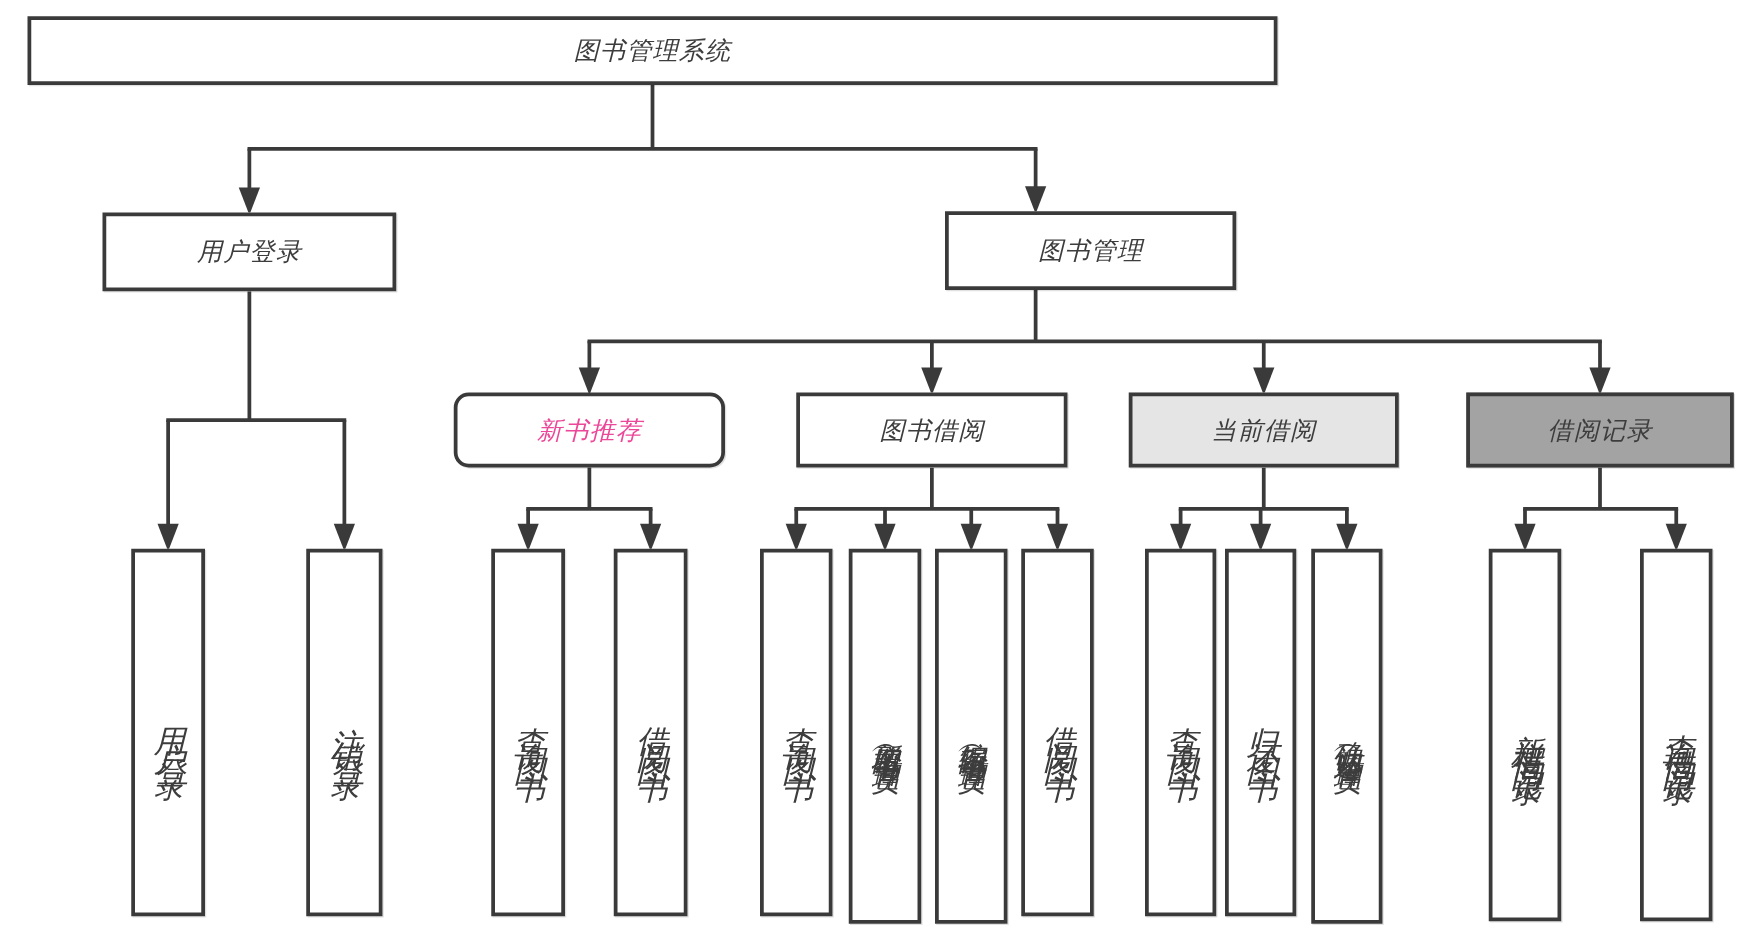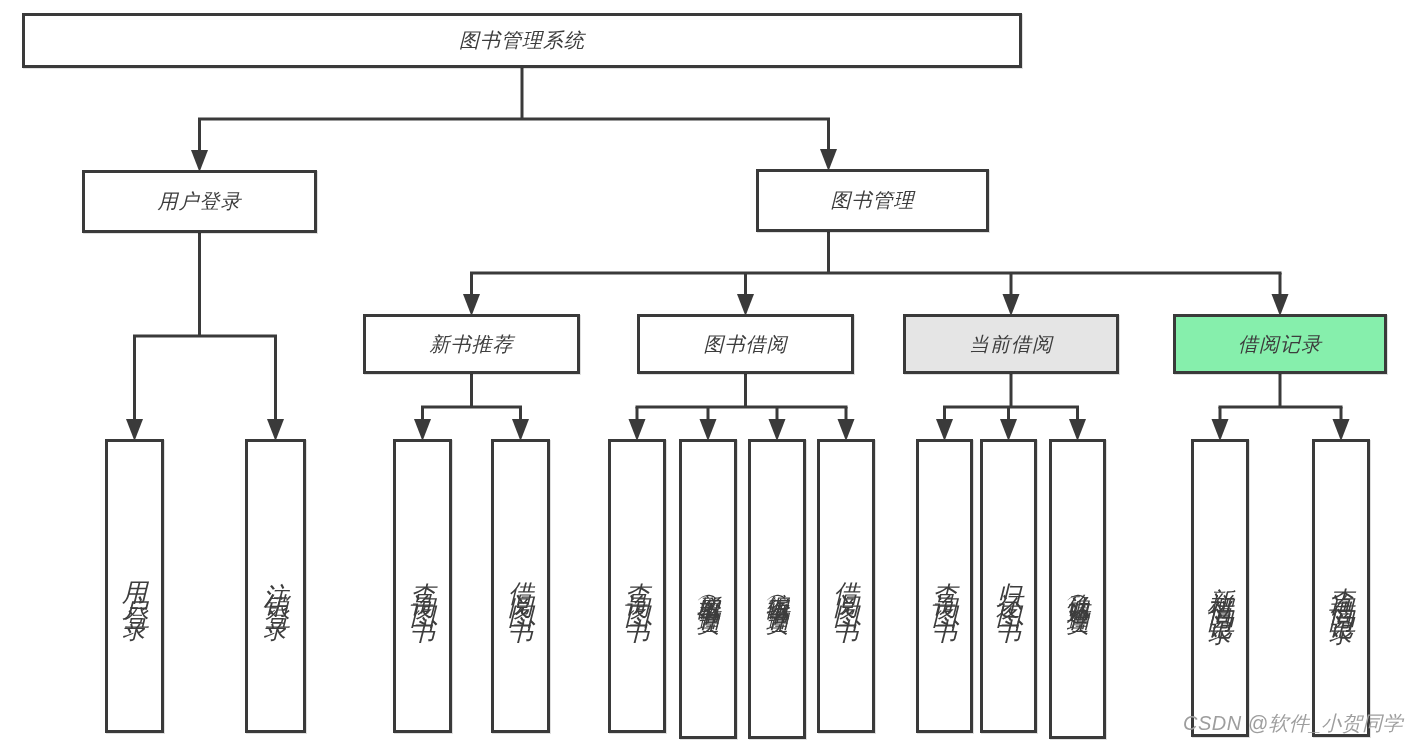--- a/index.html
+++ b/index.html
@@ -94,32 +94,31 @@
         <polygon points="1000,419 1017,419 1008.5,441"></polygon>
         <polygon points="1069,419 1086,419 1077.5,441"></polygon>
         <polygon points="1211.5,419 1228.5,419 1220,441"></polygon>
         <polygon points="1332.5,419 1349.5,419 1341,441"></polygon>
       </g>
     </svg>
   <div id="nodes">
       <div class="node horizontal" style="left: 22px; top: 13px; width: 1000px; height: 55px; border-color: rgb(58, 58, 58); background: rgb(255, 255, 255); color: rgb(61, 61, 61);">图书管理系统</div>
       <div class="node horizontal" style="left: 82px; top: 170px; width: 235px; height: 63px; border-color: rgb(58, 58, 58); background: rgb(255, 255, 255); color: rgb(61, 61, 61);">用户登录</div>
       <div class="node horizontal" style="left: 756px; top: 169px; width: 233px; height: 63px; border-color: rgb(58, 58, 58); background: rgb(255, 255, 255); color: rgb(61, 61, 61);">图书管理</div>
-      <div class="node horizontal" style="left: 363px; top: 314px; width: 217px; height: 60px; border-color: rgb(58, 58, 58); background: rgb(255, 255, 255); color: #404040;">新书推荐</div>
+      <div class="node horizontal" style="left: 363px; top: 314px; width: 217px; height: 60px; border-color: rgb(58, 58, 58); background: rgb(255, 255, 255); color: #ec4899; border-radius: 12px;">新书推荐</div>
       <div class="node horizontal" style="left: 637px; top: 314px; width: 217px; height: 60px; border-color: rgb(58, 58, 58); background: rgb(255, 255, 255); color: rgb(61, 61, 61);">图书借阅</div>
       <div class="node horizontal" style="left: 903px; top: 314px; width: 216px; height: 60px; border-color: rgb(58, 58, 58); background: #e5e5e5; color: rgb(61, 61, 61);">当前借阅</div>
-      <div class="node horizontal" style="left: 1173px; top: 314px; width: 214px; height: 60px; border-color: rgb(58, 58, 58); background: #86efac; color: rgb(61, 61, 61);">借阅记录</div>
+      <div class="node horizontal" style="left: 1173px; top: 314px; width: 214px; height: 60px; border-color: rgb(58, 58, 58); background: #a3a3a3; color: rgb(61, 61, 61);">借阅记录</div>
       <div class="node vertical" style="left: 105px; top: 439px; width: 59px; height: 294px; border-color: rgb(58, 58, 58); background: rgb(255, 255, 255); color: rgb(61, 61, 61); font-size: 25px; letter-spacing: 12px;">用户登录</div>
       <div class="node vertical" style="left: 245px; top: 439px; width: 61px; height: 294px; border-color: rgb(58, 58, 58); background: rgb(255, 255, 255); color: rgb(61, 61, 61); font-size: 25px; letter-spacing: 12px;">注销登录</div>
       <div class="node vertical" style="left: 393px; top: 439px; width: 59px; height: 294px; border-color: rgb(58, 58, 58); background: rgb(255, 255, 255); color: rgb(61, 61, 61); font-size: 25px; letter-spacing: 12px;">查询图书</div>
       <div class="node vertical" style="left: 491px; top: 439px; width: 59px; height: 294px; border-color: rgb(58, 58, 58); background: rgb(255, 255, 255); color: rgb(61, 61, 61); font-size: 25px; letter-spacing: 12px;">借阅图书</div>
       <div class="node vertical" style="left: 608px; top: 439px; width: 58px; height: 294px; border-color: rgb(58, 58, 58); background: rgb(255, 255, 255); color: rgb(61, 61, 61); font-size: 25px; letter-spacing: 12px;">查询图书</div>
       <div class="node vertical" style="left: 679px; top: 439px; width: 58px; height: 300px; border-color: rgb(58, 58, 58); background: rgb(255, 255, 255); color: rgb(61, 61, 61); font-size: 22px; letter-spacing: 3px;">新增图书（管理员）</div>
       <div class="node vertical" style="left: 748px; top: 439px; width: 58px; height: 300px; border-color: rgb(58, 58, 58); background: rgb(255, 255, 255); color: rgb(61, 61, 61); font-size: 22px; letter-spacing: 3px;">编辑图书（管理员）</div>
       <div class="node vertical" style="left: 817px; top: 439px; width: 58px; height: 294px; border-color: rgb(58, 58, 58); background: rgb(255, 255, 255); color: rgb(61, 61, 61); font-size: 25px; letter-spacing: 12px;">借阅图书</div>
       <div class="node vertical" style="left: 916px; top: 439px; width: 57px; height: 294px; border-color: rgb(58, 58, 58); background: rgb(255, 255, 255); color: rgb(61, 61, 61); font-size: 25px; letter-spacing: 12px;">查询图书</div>
       <div class="node vertical" style="left: 980px; top: 439px; width: 57px; height: 294px; border-color: rgb(58, 58, 58); background: rgb(255, 255, 255); color: rgb(61, 61, 61); font-size: 25px; letter-spacing: 12px;">归还图书</div>
       <div class="node vertical" style="left: 1049px; top: 439px; width: 57px; height: 300px; border-color: rgb(58, 58, 58); background: rgb(255, 255, 255); color: rgb(61, 61, 61); font-size: 22px; letter-spacing: 3px;">确认归还（管理员）</div>
       <div class="node vertical" style="left: 1191px; top: 439px; width: 58px; height: 298px; border-color: rgb(58, 58, 58); background: rgb(255, 255, 255); color: rgb(61, 61, 61); font-size: 25px; letter-spacing: 7px;">新增借阅记录</div>
       <div class="node vertical" style="left: 1312px; top: 439px; width: 58px; height: 298px; border-color: rgb(58, 58, 58); background: rgb(255, 255, 255); color: rgb(61, 61, 61); font-size: 25px; letter-spacing: 7px;">查询借阅记录</div>
     </div>
-  <div class="watermark" style="left: 1183px; top: 710px; color: rgb(158, 158, 158);">CSDN @软件_小贺同学</div>
 </div>
 
 </body></html>

